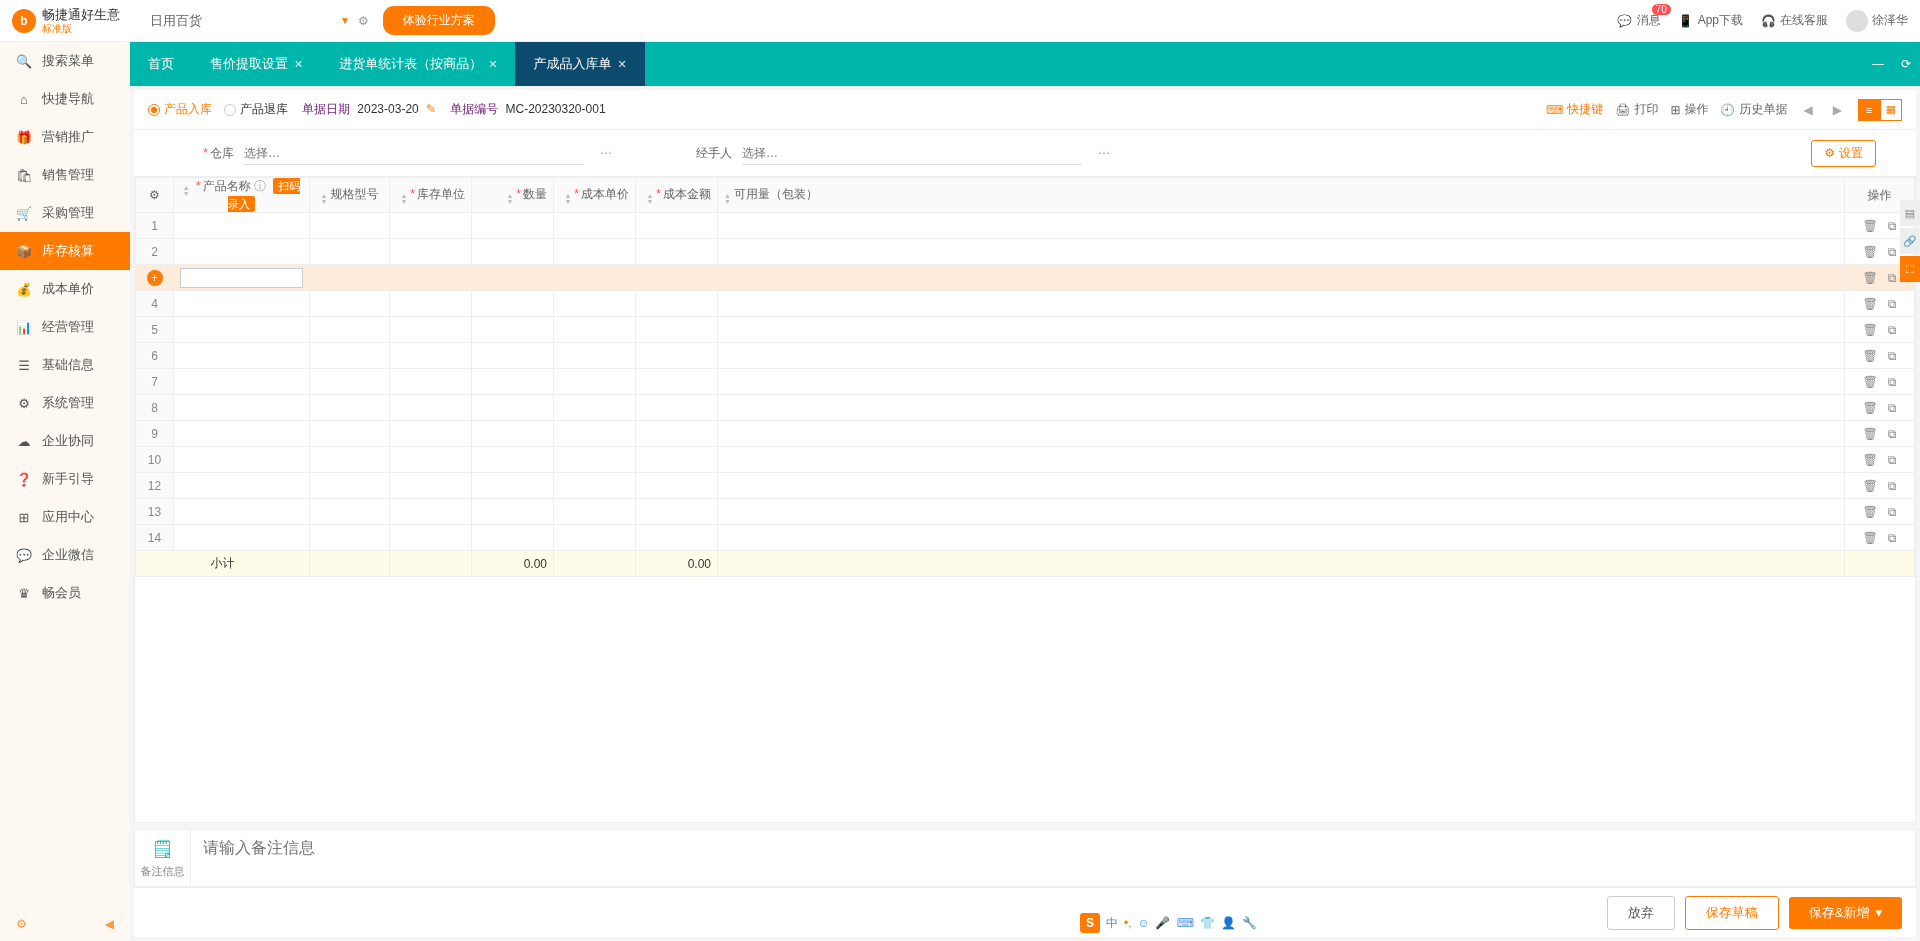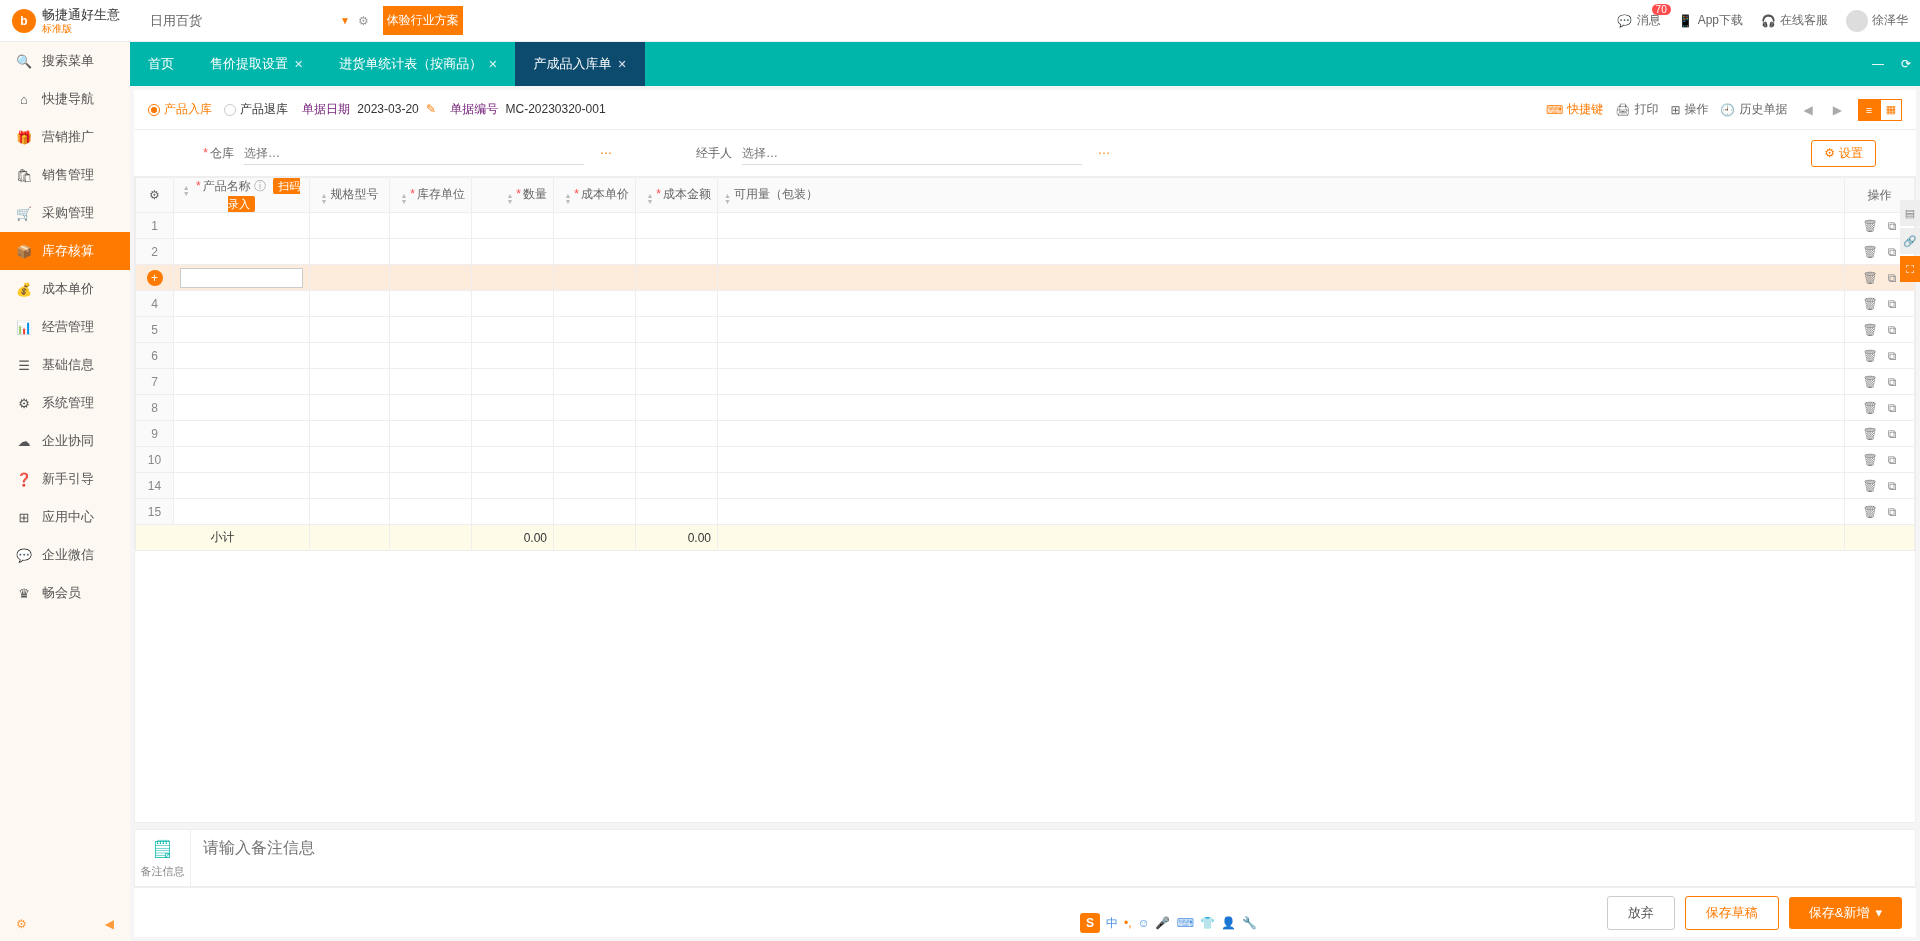--- a/index.html
+++ b/index.html
@@ -9,21 +9,21 @@
 
 .topbar { height: 42px; display: flex; align-items: center; padding: 0 12px; border-bottom: 1px solid #eee; background: #fff; }
 .logo-area { display: flex; align-items: center; width: 118px; }
 .logo-icon { width: 24px; height: 24px; background: #ff7a00; border-radius: 50%; margin-right: 6px; display: flex; align-items: center; justify-content: center; color: #fff; font-weight: bold; }
 .logo-text { font-size: 13px; color: #333; font-weight: 500; }
 .logo-sub { font-size: 10px; color: #ff7a00; margin-top: -2px; }
 .logo-col { display: flex; flex-direction: column; }
 .category-select { margin-left: 20px; display: flex; align-items: center; font-size: 13px; color: #666; width: 200px; justify-content: space-between; }
 .chev-down { color: #ff7a00; font-size: 10px; }
 .gear-top { margin-left: 8px; color: #999; }
-.btn-primary { background: #ff7a00; color: #fff; border: none; padding: 6px 4px; border-radius: 0; margin-left: 14px; font-size: 12px; cursor: pointer; }
+.btn-primary { background: #ff7a00; color: #fff; border: none; padding: 6px 20px; border-radius: 11px; margin-left: 14px; font-size: 12px; cursor: pointer; }
 .topbar-right { margin-left: auto; display: flex; align-items: center; gap: 18px; color: #666; }
 .top-link { display: flex; align-items: center; gap: 4px; font-size: 12px; cursor: pointer; position: relative; }
 .badge { position: absolute; top: -8px; right: -10px; background: #ff4d4f; color: #fff; border-radius: 8px; font-size: 10px; padding: 0 4px; }
 .avatar { width: 22px; height: 22px; background: #ddd; border-radius: 50%; }
 
 
 .main { flex: 1; display: flex; min-height: 0; }
 
 
 .sidebar { width: 130px; background: #fdf8f2; display: flex; flex-direction: column; }
@@ -506,37 +506,53 @@
                 <td></td>
                 <td></td>
                 <td>
                   <div class="ops">
                     <span class="op-ic">🗑</span>
                     <span class="op-ic">⧉</span>
                   </div>
                 </td>
               </tr>
               <tr>
+                <td class="num-col">12</td>
+                <td></td>
+                <td></td>
+                <td></td>
+                <td></td>
+                <td></td>
+                <td></td>
+                <td></td>
+                <td>
+                  <div class="ops">
+                    <span class="op-ic">🗑</span>
+                    <span class="op-ic">⧉</span>
+                  </div>
+                </td>
+              </tr>
+              <tr>
+                <td class="num-col">13</td>
+                <td></td>
+                <td></td>
+                <td></td>
+                <td></td>
+                <td></td>
+                <td></td>
+                <td></td>
+                <td>
+                  <div class="ops">
+                    <span class="op-ic">🗑</span>
+                    <span class="op-ic">⧉</span>
+                  </div>
+                </td>
+              </tr>
+              <tr>
                 <td class="num-col">14</td>
-                <td></td>
-                <td></td>
-                <td></td>
-                <td></td>
-                <td></td>
-                <td></td>
-                <td></td>
-                <td>
-                  <div class="ops">
-                    <span class="op-ic">🗑</span>
-                    <span class="op-ic">⧉</span>
-                  </div>
-                </td>
-              </tr>
-              <tr>
-                <td class="num-col">15</td>
                 <td></td>
                 <td></td>
                 <td></td>
                 <td></td>
                 <td></td>
                 <td></td>
                 <td></td>
                 <td>
                   <div class="ops">
                     <span class="op-ic">🗑</span>

